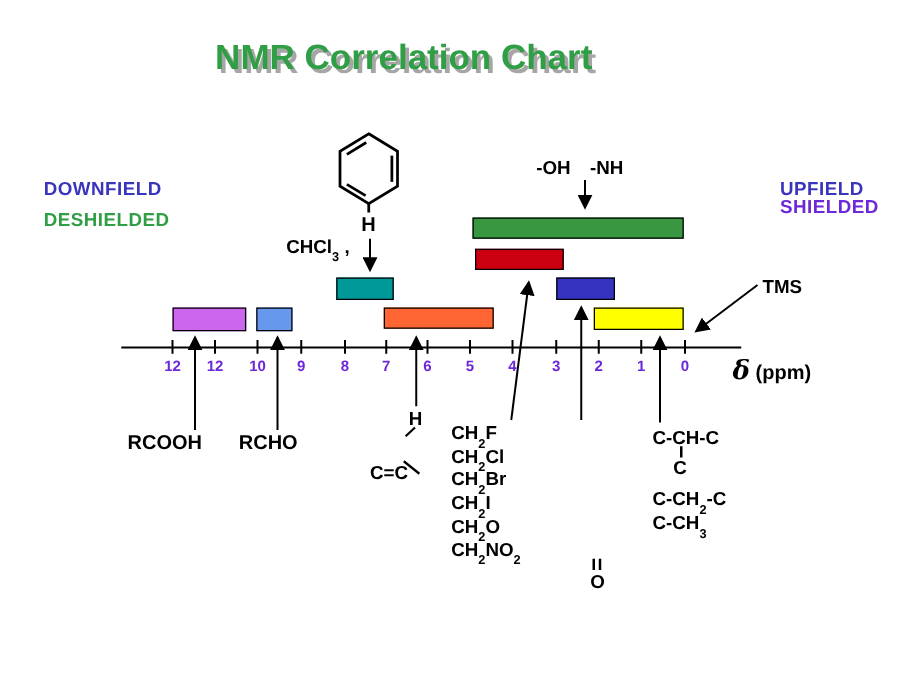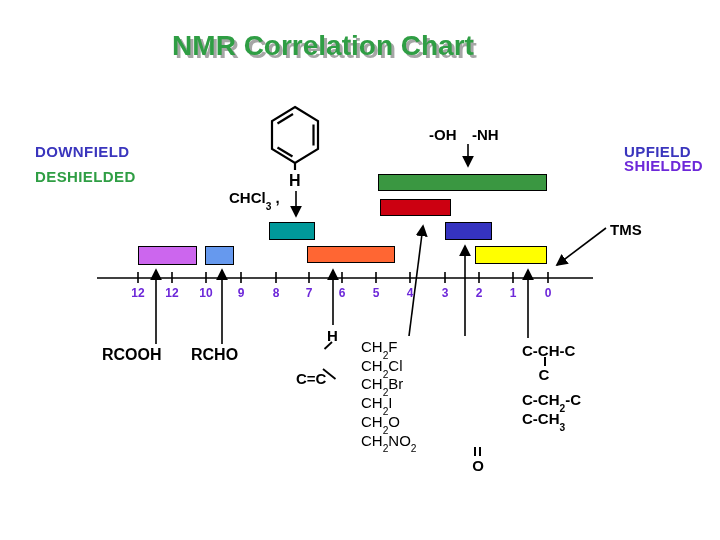--- a/index.html
+++ b/index.html
@@ -7,21 +7,21 @@
          font-family:"Liberation Sans",sans-serif;}
   .abs{position:absolute;white-space:nowrap;}
   #title{left:16px;top:30px;width:614px;text-align:center;font-size:28px;font-weight:bold;
          letter-spacing:0px;text-shadow:3px 3px 0 #a6a6a6;}
   .fieldlbl{font-size:15px;font-weight:bold;letter-spacing:.4px;}
   .lbl15{font-size:15px;font-weight:bold;color:#000;}
   .lbl16{font-size:16px;font-weight:bold;color:#000;}
   .bar{position:absolute;border:1.6px solid #000;box-sizing:border-box;}
   .tick{position:absolute;top:286px;width:34px;text-align:center;font-size:12px;font-weight:bold;color:#6d28d9;}
   .chem sub, sub{font-size:0.68em;line-height:0;position:relative;top:0.28em;}
-  .col{position:absolute;font-size:15px;font-weight:normal;color:#000;line-height:18.7px;}
+  .col{position:absolute;font-size:15px;font-weight:bold;color:#000;line-height:18.7px;}
   #svg-overlay{position:absolute;left:0;top:0;pointer-events:none;}
   .unit-delta{font-family:"DejaVu Serif",serif;font-style:italic;font-size:21px;font-weight:bold;}
   .unit-rest{font-size:16px;font-weight:bold;}
   .dbond{position:absolute;width:7px;height:9px;border-left:2.2px solid #000;border-right:2.2px solid #000;box-sizing:border-box;}
   .sbond{position:absolute;width:2px;height:9px;background:#000;}
 </style>
 </head>
 <body>
 
 <div id="slide">
@@ -106,20 +106,23 @@
   <span class="tick" style="left:259px;">8</span>
   <span class="tick" style="left:292px;">7</span>
   <span class="tick" style="left:325px;">6</span>
   <span class="tick" style="left:359px;">5</span>
   <span class="tick" style="left:393px;">4</span>
   <span class="tick" style="left:428px;">3</span>
   <span class="tick" style="left:462px;">2</span>
   <span class="tick" style="left:496px;">1</span>
   <span class="tick" style="left:531px;">0</span>
 
+  <div class="abs" style="left:586px;top:283px;">
+    <span class="unit-delta">δ</span><span class="unit-rest"> (ppm)</span>
+  </div>
 
   <div class="abs lbl16" style="left:102px;top:346px;">RCOOH</div>
   <div class="abs lbl16" style="left:191px;top:346px;">RCHO</div>
 
   <div class="abs lbl15" style="left:296px;top:351px;margin-top:19px;">C=C</div>
   <div class="abs lbl15" style="left:327px;top:327px;">H</div>
 
   <div class="col" style="left:361px;top:338px;">
     <div class="chem">CH<sub>2</sub>F</div>
     <div class="chem">CH<sub>2</sub>Cl</div>

